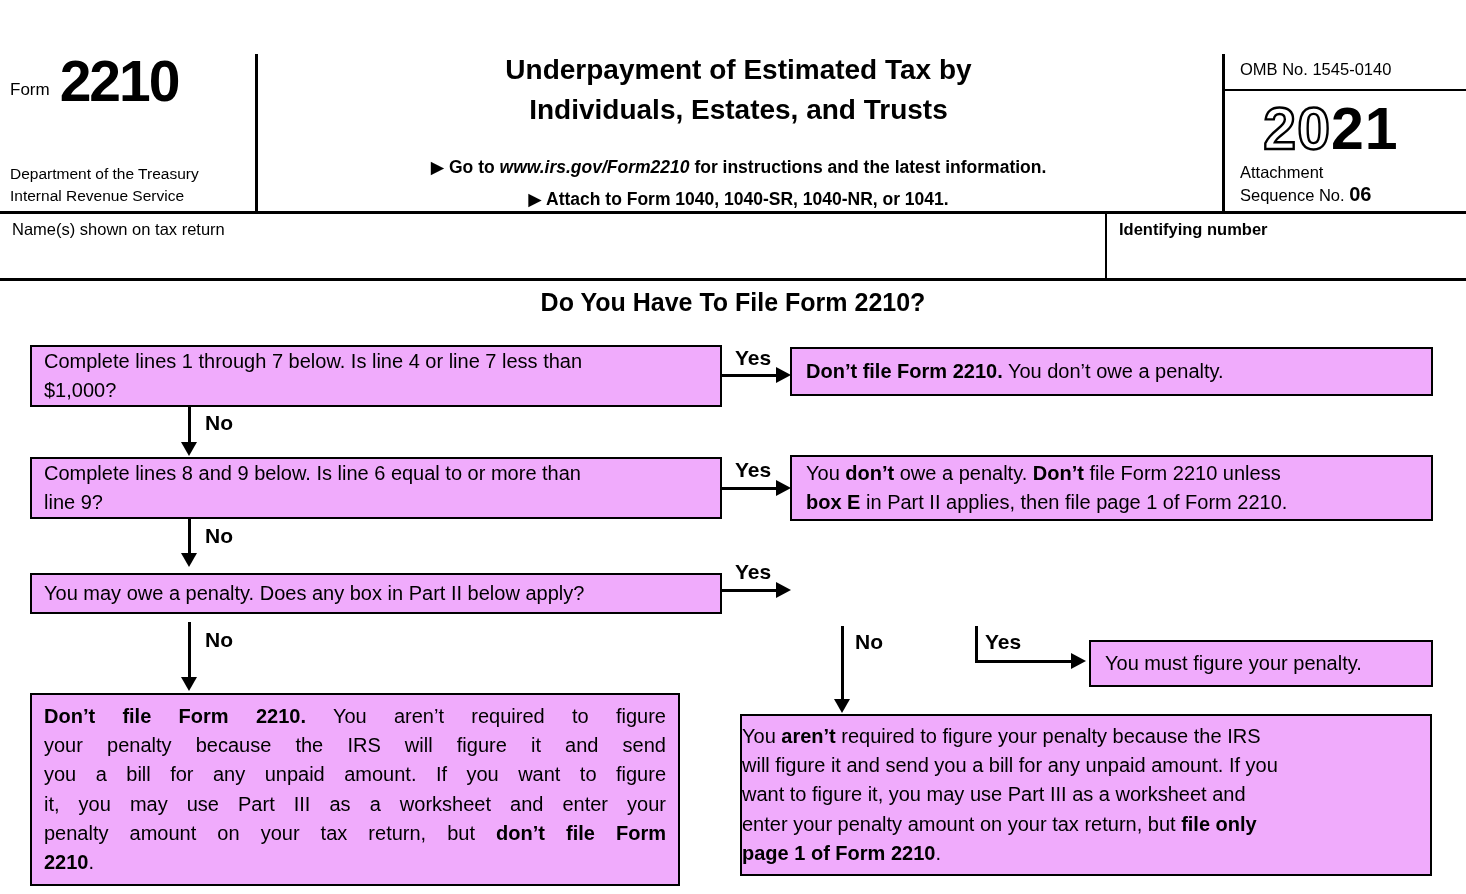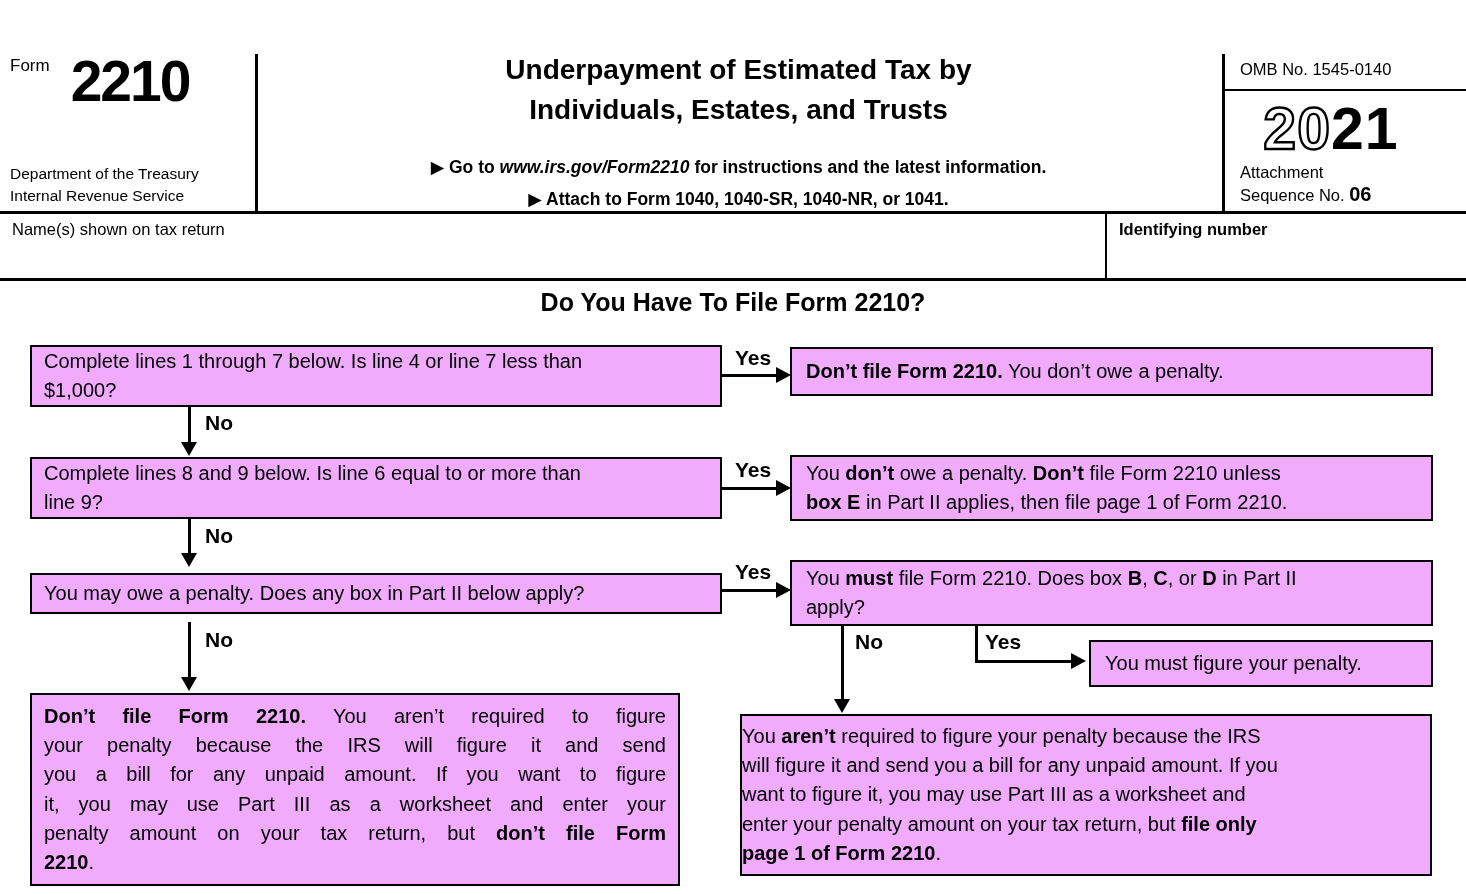--- a/index.html
+++ b/index.html
@@ -5,21 +5,21 @@
   html,body{margin:0;padding:0;background:#fff;}
   #canvas{
     position:relative;width:1466px;height:894px;background:#fff;overflow:hidden;
     font-family:"Liberation Sans","DejaVu Sans",sans-serif;color:#000;
   }
   .b{font-weight:bold;}
   .i{font-style:italic;}
   
   .vrule{position:absolute;background:#000;width:3px;}
   .hrule{position:absolute;background:#000;}
-  .form-id{position:absolute;left:10px;top:56px;display:flex;gap:21px;}
+  .form-id{position:absolute;left:10px;top:56px;display:flex;align-items:flex-end;gap:10px;}
   .form-id .small{font-size:17px;padding-bottom:6px;}
   .form-id .big{font-size:57px;font-weight:bold;line-height:0.88;letter-spacing:-2px;}
   .agency{position:absolute;left:10px;top:163px;font-size:15.5px;line-height:21.5px;}
   .title{position:absolute;left:257px;width:963px;top:50px;text-align:center;
          font-size:28px;font-weight:bold;line-height:40px;}
   .subline{position:absolute;left:257px;width:963px;text-align:center;font-size:17.5px;font-weight:bold;}
   .omb{position:absolute;left:1240px;top:60px;font-size:16.5px;}
   .year{position:absolute;left:1222px;top:95px;width:218px;text-align:center;
         font-size:59px;font-weight:bold;letter-spacing:1px;}
   .yr-outline{color:#000;}
@@ -119,24 +119,20 @@
   <div class="stem" style="left:188px;top:519px;height:36px;"></div>
   <div class="head-down" style="left:181px;top:553px;"></div>
   <div class="yn" style="left:205px;top:524px;">No</div>
 
   <div class="fc-box" style="left:30px;top:573px;width:692px;height:41px;">
       <div class="fc-line"><span>You may owe a penalty. Does any box in Part II below apply?</span></div>
     </div>
   <div class="yn" style="left:735px;top:560px;">Yes</div>
   <div class="hline" style="left:722px;top:589px;width:58px;"></div>
   <div class="head-right" style="left:776px;top:582px;"></div>
-  <div class="fc-box pad14" style="left:790px;top:560px;width:643px;height:66px;">
-      <div class="fc-line"><span>You </span><span class="b">must</span><span> file Form 2210. Does box </span><span class="b">B</span><span>, </span><span class="b">C</span><span>, or </span><span class="b">D</span><span> in Part II</span></div>
-      <div class="fc-line"><span>apply?</span></div>
-    </div>
 
   <div class="stem" style="left:188px;top:622px;height:55px;"></div>
   <div class="head-down" style="left:181px;top:677px;"></div>
   <div class="yn" style="left:205px;top:628px;">No</div>
 
   <div class="stem" style="left:841px;top:626px;height:75px;"></div>
   <div class="head-down" style="left:834px;top:699px;"></div>
   <div class="yn" style="left:855px;top:630px;">No</div>
 
   <div class="stem" style="left:975px;top:626px;height:36px;"></div>

